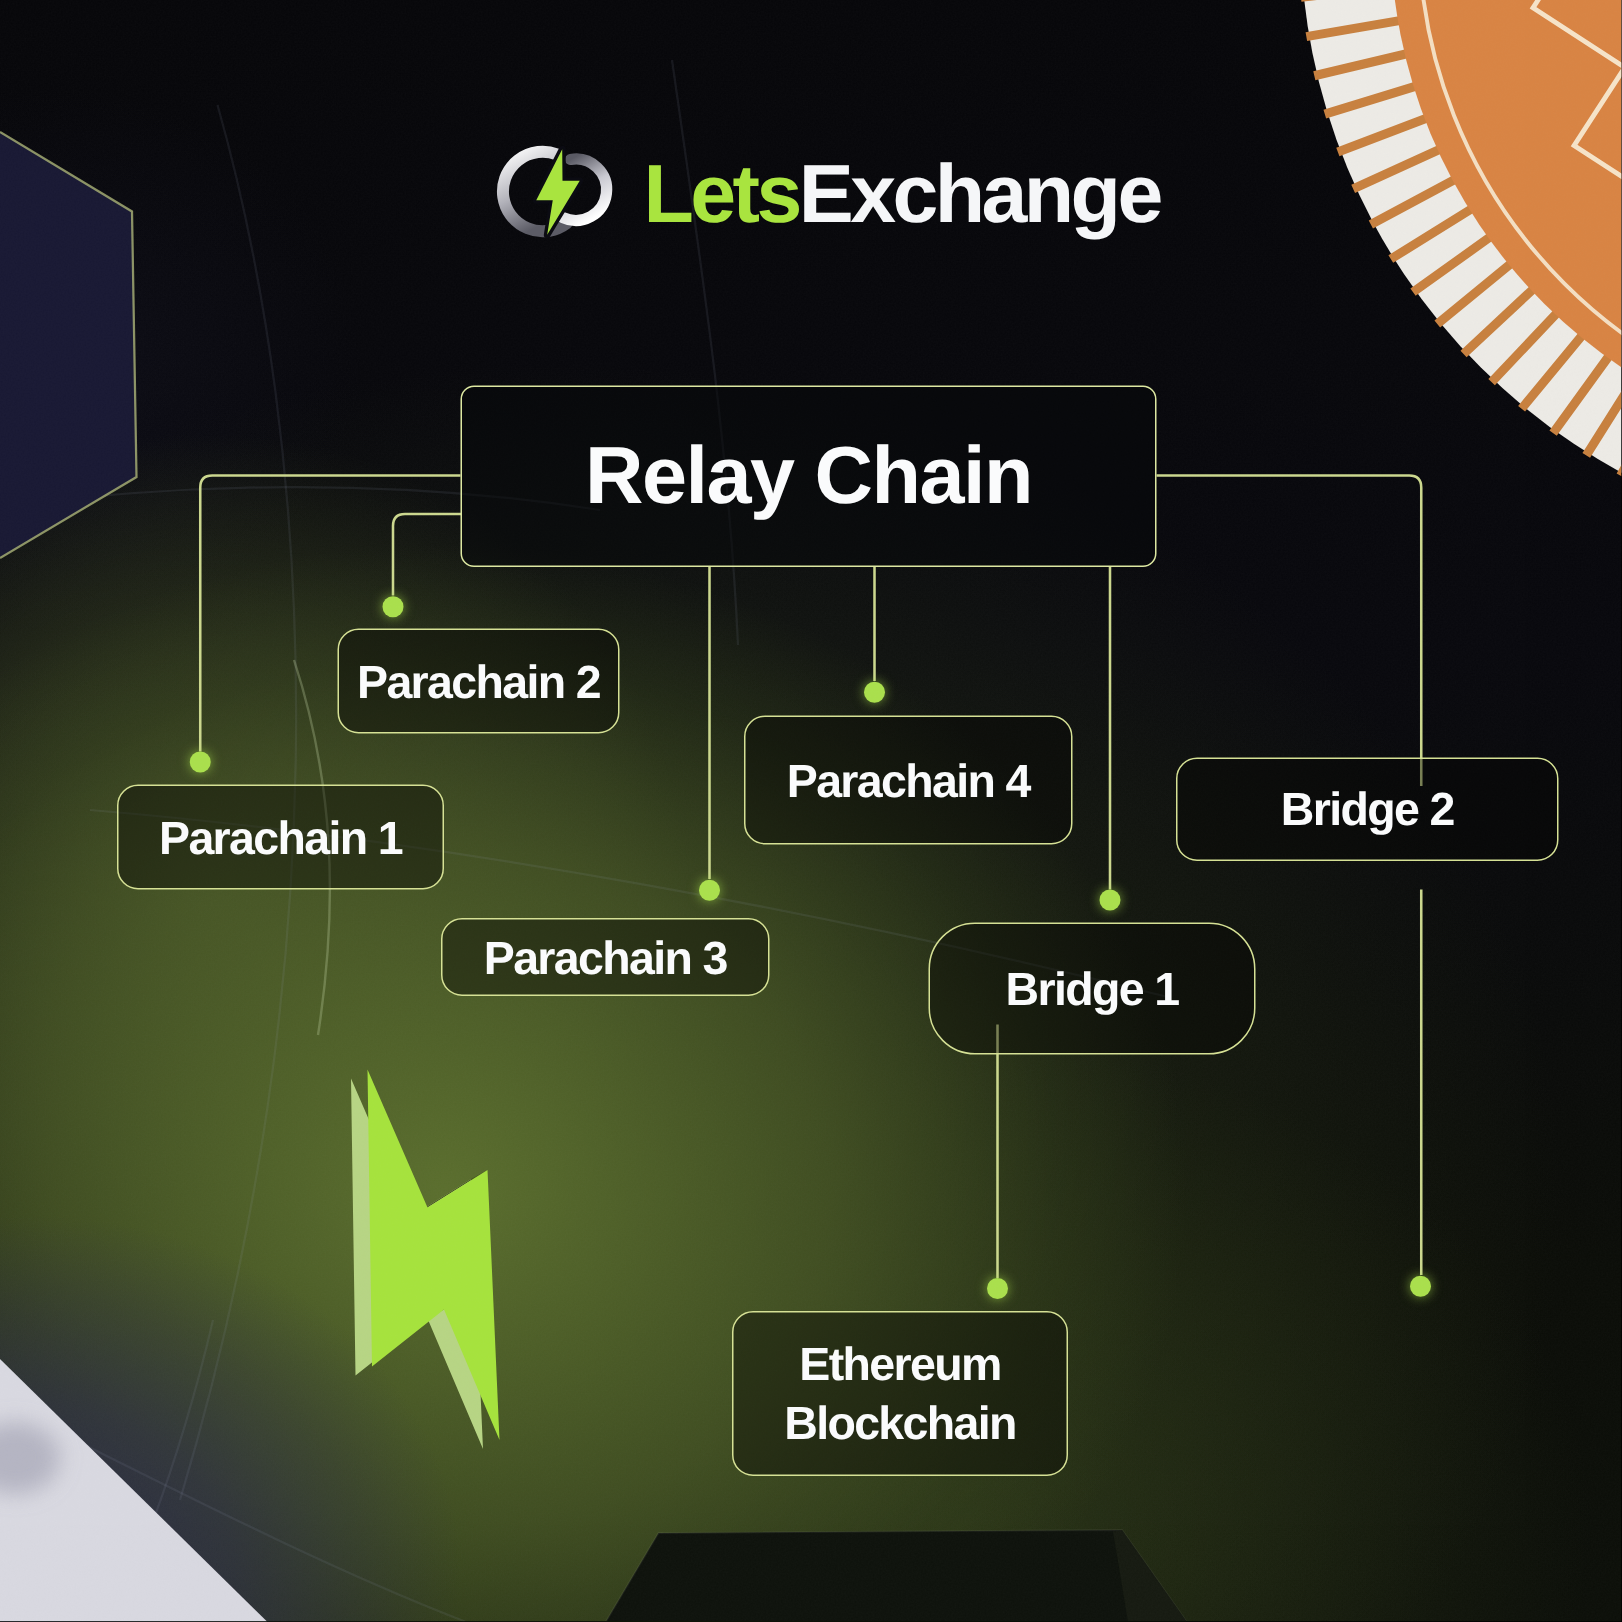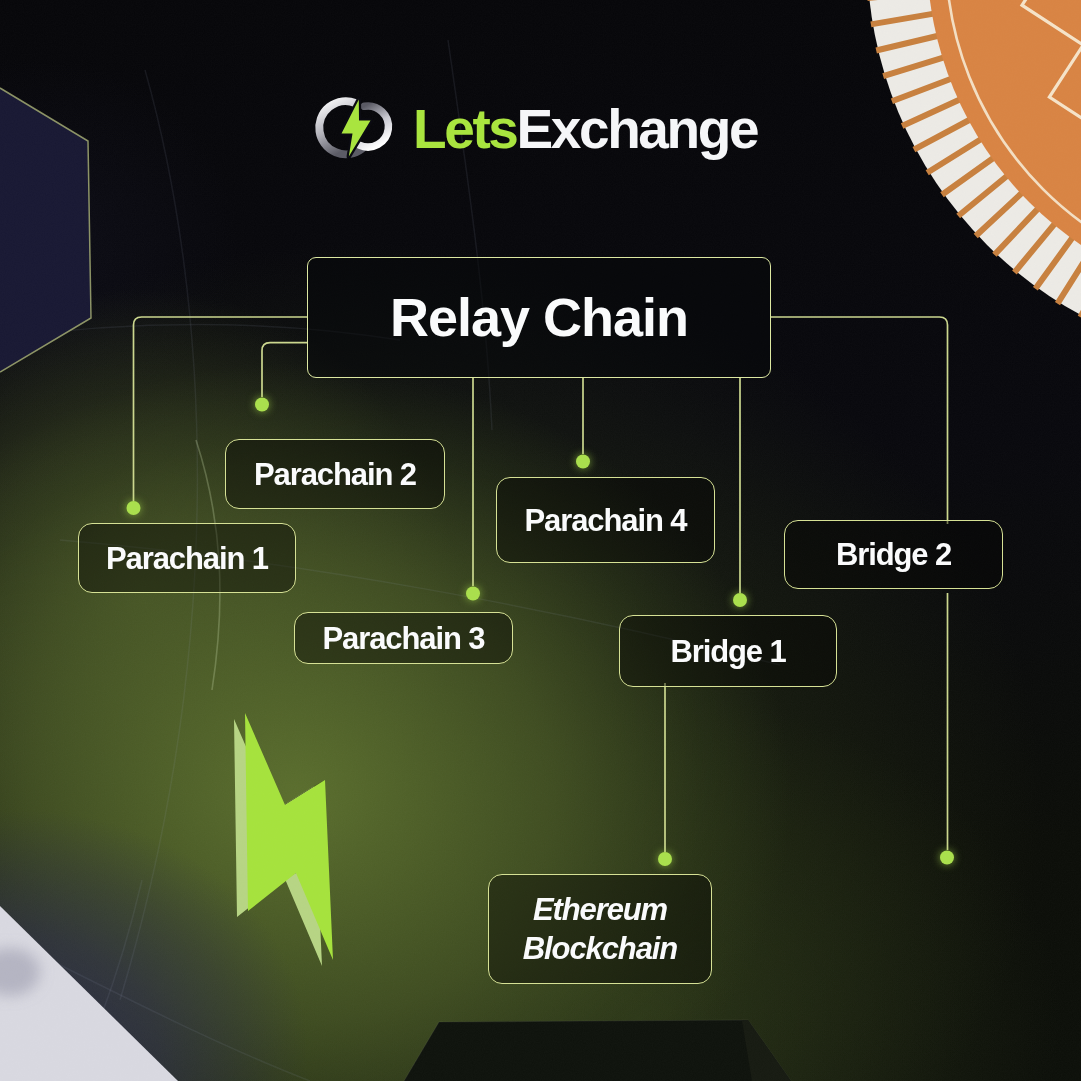--- a/index.html
+++ b/index.html
@@ -11,44 +11,44 @@
       radial-gradient(620px 540px at 295px 795px, rgba(92,112,46,0.97) 0%, rgba(74,90,38,0.72) 42%, rgba(56,70,29,0.32) 66%, rgba(50,64,26,0) 80%),
       radial-gradient(430px 420px at 140px 600px, rgba(82,96,44,0.75), rgba(82,96,44,0) 74%),
       radial-gradient(820px 680px at 370px 800px, rgba(62,78,32,0.55), rgba(62,78,32,0) 82%),
       radial-gradient(540px 420px at 640px 1020px, rgba(56,70,29,0.5), rgba(56,70,29,0) 78%),
       radial-gradient(300px 260px at 30px 240px, rgba(26,26,48,0.3), rgba(26,26,48,0) 70%),
       linear-gradient(180deg,#060609 0%, #08080d 40%, #0b0d08 78%, #0c0f09 100%);
   }
   .scene{position:absolute;left:0;top:0;width:1081px;height:1081px;}
 
   
-  .logo{position:absolute;left:312px;top:96px;height:70px;display:flex;align-items:flex-end;}
+  .logo{position:absolute;left:328px;top:96px;height:70px;display:flex;align-items:flex-end;}
   .logo-icon{width:82px;height:70px;display:block;}
   .logo-text{position:absolute;left:101px;top:-2px;white-space:nowrap;
     font-weight:bold;font-size:55px;letter-spacing:-2.4px;line-height:70px;
     transform-origin:left center;}
   .logo-text .lt-a{color:var(--brand-green);}
   .logo-text .lt-b{color:#f5f6f8;}
 
   
   .node{position:absolute;display:flex;align-items:center;justify-content:center;
     box-sizing:border-box;text-align:center;color:#fafbfc;font-weight:bold;
     border:1.5px solid var(--box-border);border-radius:14px;
     background:rgba(6,8,4,0.42);
     font-size:31px;letter-spacing:-1.1px;line-height:39px;}
   .node-relay{left:307px;top:257px;width:464px;height:121px;
     border-radius:9px;border-width:1.8px;border-color:var(--relay-border);
     font-size:54px;letter-spacing:-1px;background:rgba(8,9,11,0.55);}
   .node-parachain1{left:78px; top:523px;width:218px;height:70px;}
-  .node-parachain2{left:225px;top:419px;width:220px;height:70px;margin-top:20px;}
+  .node-parachain2{left:225px;top:419px;width:188px;height:70px;}
   .node-parachain3{left:294px;top:612px;width:219px;height:52px;}
   .node-parachain4{left:496px;top:477px;width:219px;height:86px;}
-  .node-bridge1{left:619px;top:615px;width:218px;height:72px;}
-  .node-bridge2{left:784px;top:520px;width:219px;height:69px;}
-  .node-ethereum{left:488px;top:874px;width:224px;height:110px;font-style:italic;}
+  .node-bridge1{left:619px;top:615px;width:218px;height:88px;border-radius:31px;}
+  .node-bridge2{left:784px;top:505px;width:255px;height:69px;}
+  .node-ethereum{left:488px;top:874px;width:224px;height:110px;}
   .node-bitcoin{left:783px;top:874px;width:223px;height:110px;}
 
   
   .wire{stroke:var(--line);stroke-width:1.7;fill:none;}
   .dot{fill:var(--dot);filter:drop-shadow(0 0 4px rgba(170,224,76,0.65));}
   .grid{stroke:rgba(158,168,198,0.10);stroke-width:1.5;fill:none;}
   .grid-bright{stroke:rgba(196,212,166,0.3);stroke-width:1.6;fill:none;}
 </style>
 </head>
 <body>

